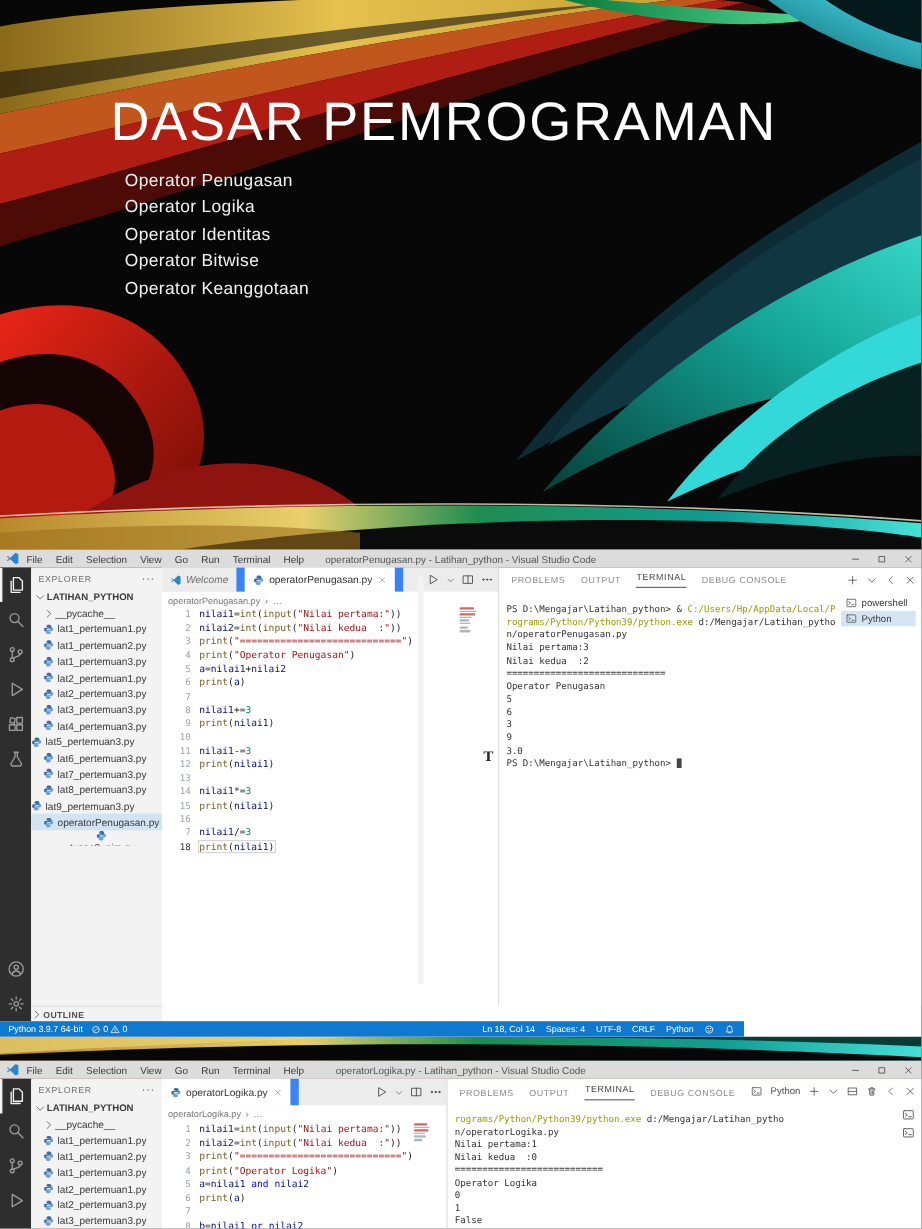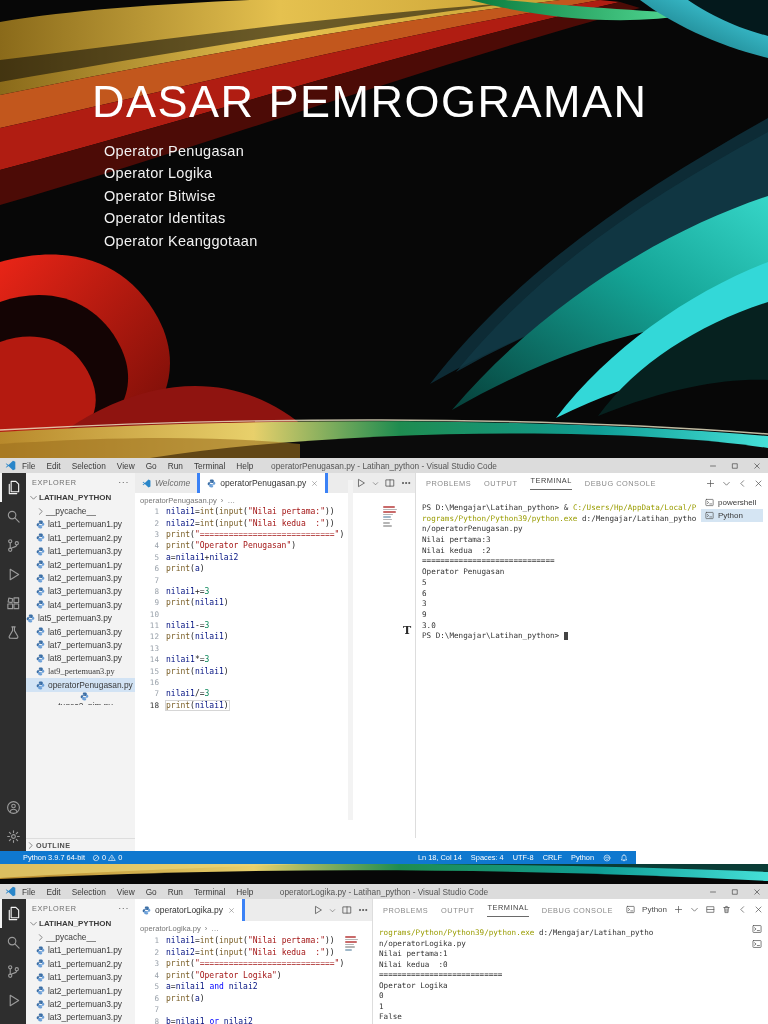--- a/index.html
+++ b/index.html
@@ -33,21 +33,21 @@
   .trow{height:13.4px;display:flex;align-items:center;font-size:8.4px;color:#3a3a3a;white-space:nowrap;overflow:hidden;}
   .trow.root{font-weight:bold;font-size:8px;padding-left:3px;}
   .trow.sel{background:#d2e3f4;}
   .tchev{width:9px;height:9px;flex:0 0 aupx;color:#555;margin-right:1px;}
   .tchev svg{width:9px;height:9px;}
   .pyic{width:9px;height:9px;margin:0 3px 0 0;flex:0 0 auto;}
   .pyic svg{width:9px;height:9px;}
   .outline-row{position:absolute;left:26px;width:109px;height:13px;border-top:1px solid #ddd;background:#f3f3f3;display:flex;align-items:center;font-size:7.2px;font-weight:bold;letter-spacing:.4px;color:#4f4f4f;}
   .edgroup{position:absolute;background:#fff;}
   .tabsrow{position:absolute;left:0;top:0;right:0;height:20px;background:#ececec;display:flex;}
-  .tab{height:20px;display:flex;align-items:center;padding:0 7px;border-right:3px solid #3b82f6;color:#6c6c6c;background:#ececec;white-space:nowrap;}
+  .tab{height:20px;display:flex;align-items:center;padding:0 7px;border-right:7px solid #3b82f6;color:#6c6c6c;background:#ececec;white-space:nowrap;}
   .tab .ticon{width:9px;height:9px;margin-right:4px;}
   .tab .ticon svg{width:9px;height:9px;}
   .tab.active{background:#fff;color:#333;}
   .tab.italic .tlabel{font-style:italic;}
   .tab .tclose{margin-left:5px;color:#777;width:7px;height:7px;}
   .tab .tclose svg{width:7px;height:7px;}
   .edactions{position:absolute;right:4px;top:0;height:20px;display:flex;align-items:center;gap:6px;color:#4c4c4c;}
   .edactions .ic{width:10px;height:10px;}
   .edactions .ic.small{width:7px;height:7px;}
   .ic{display:inline-block;}
@@ -67,21 +67,21 @@
   .pactions{position:absolute;right:6px;top:0;height:20px;display:flex;align-items:center;gap:7px;color:#4c4c4c;font-size:8px;}
   .pactions .ic{width:9px;height:9px;}
   .termarea{position:absolute;font-family:"DejaVu Sans Mono","Liberation Mono",monospace;font-size:7.6px;color:#333;}
   .tline{height:10.7px;white-space:pre;}
   .tk-d{color:#333;} .tk-y{color:#999c00;}
   .tcur{display:inline-block;width:4.5px;height:8px;background:#444;vertical-align:middle;}
   .termlist{position:absolute;font-size:8px;color:#3a3a3a;}
   .tlrow{height:13px;display:flex;align-items:center;gap:4px;padding-left:4px;}
   .tlrow.sel{background:#d5e5f3;}
   .tlrow .ic{width:9px;height:9px;color:#555;}
-  .statusbar{position:absolute;left:0;width:620px;height:13px;background:#0f78cf;color:#fff;display:flex;align-items:center;font-size:7.4px;padding-left:16px;}
+  .statusbar{position:absolute;left:0;width:620px;height:13px;background:#0f78cf;color:#fff;display:flex;align-items:center;font-size:7.4px;}
   .statusbar .sleft{display:flex;align-items:center;gap:7px;padding-left:7px;}
   .statusbar .sright{margin-left:auto;display:flex;align-items:center;gap:9px;padding-right:8px;}
   .statusbar .ic{width:8px;height:8px;color:#fff;}
   .probs{display:flex;align-items:center;gap:2px;}
   .ibeam{position:absolute;font-family:"DejaVu Serif",serif;font-weight:bold;font-size:11px;color:#2a2a2a;}
   .vscroll{position:absolute;background:#f3f3f3;}
   .iconcol{position:absolute;display:flex;flex-direction:column;gap:5px;align-items:center;color:#555;}
   .iconcol .ic{width:10px;height:10px;}
 
   
@@ -177,22 +177,22 @@
       <path d="M768 302 C700 324 638 362 598 416 C672 386 730 378 768 380 Z" fill="#06211f"></path>
       <path d="M0 432 C240 418 520 416 768 436 L768 458 L0 458 Z" fill="url(#btm)"></path>
       <path d="M0 430 C240 417 520 415 768 434" stroke="#efe9c9" stroke-width="1.4" fill="none" opacity=".8"></path>
       <path d="M150 458 C360 426 640 428 768 448 L768 458 Z" fill="#0b0b0b"></path>
       <path d="M0 444 C120 436 220 436 300 444 L300 458 L0 458 Z" fill="#9c6f1e" opacity=".6"></path>
     </svg>
     <h1 id="slide-title">DASAR PEMROGRAMAN</h1>
     <ul id="slide-bullets">
         <li>Operator Penugasan</li>
         <li>Operator Logika</li>
+        <li>Operator Identitas</li>
         <li>Operator Bitwise</li>
-        <li>Operator Identitas</li>
         <li>Operator Keanggotaan</li>
       </ul>
   </section>
 
   <section id="win1" class="vsc">
     <div class="tbar">
       <span class="vlogo ic" id="w1-logo">
           <svg viewBox="0 0 16 16">
             <path fill="#2a86c9" d="M11.6 1L5 7.2 2.2 5 1 5.6 3.9 8 1 10.4l1.2.6L5 8.8 11.6 15 15 13.4V2.6z"></path>
           </svg>
@@ -395,21 +395,21 @@
           </div>
           <div class="trow" style="padding-left: 10px;">
             <span class="ic pyic">
               <svg viewBox="0 0 16 16">
                 <path fill="#3b6ea5" d="M8 1C5.8 1 5 2 5 3.2V5h3v.6H3.7C2.2 5.6 1.2 6.6 1.2 8.3c0 1.7.9 2.9 2.4 2.9h1.2V9.5c0-1.3 1.1-2.3 2.4-2.3h3c1.1 0 1.9-.9 1.9-2V3.2C12.1 2 11 1 8 1z"></path>
                 <path fill="#6a9fd8" d="M8 15c2.2 0 3-1 3-2.2V11H8v-.6h4.3c1.5 0 2.5-1 2.5-2.7 0-1.7-.9-2.9-2.4-2.9h-1.2v1.7c0 1.3-1.1 2.3-2.4 2.3h-3c-1.1 0-1.9.9-1.9 2v1.6C3.9 14 5 15 8 15z"></path>
               </svg>
             </span>
             <span>lat8_pertemuan3.py</span>
           </div>
-          <div class="trow" style="padding-left: 10px; font-family: Liberation Serif, serif;">
+          <div class="trow" style="">
             <span class="ic pyic">
               <svg viewBox="0 0 16 16">
                 <path fill="#3b6ea5" d="M8 1C5.8 1 5 2 5 3.2V5h3v.6H3.7C2.2 5.6 1.2 6.6 1.2 8.3c0 1.7.9 2.9 2.4 2.9h1.2V9.5c0-1.3 1.1-2.3 2.4-2.3h3c1.1 0 1.9-.9 1.9-2V3.2C12.1 2 11 1 8 1z"></path>
                 <path fill="#6a9fd8" d="M8 15c2.2 0 3-1 3-2.2V11H8v-.6h4.3c1.5 0 2.5-1 2.5-2.7 0-1.7-.9-2.9-2.4-2.9h-1.2v1.7c0 1.3-1.1 2.3-2.4 2.3h-3c-1.1 0-1.9.9-1.9 2v1.6C3.9 14 5 15 8 15z"></path>
               </svg>
             </span>
             <span>lat9_pertemuan3.py</span>
           </div>
           <div class="trow sel" style="padding-left: 10px;">
             <span class="ic pyic">

